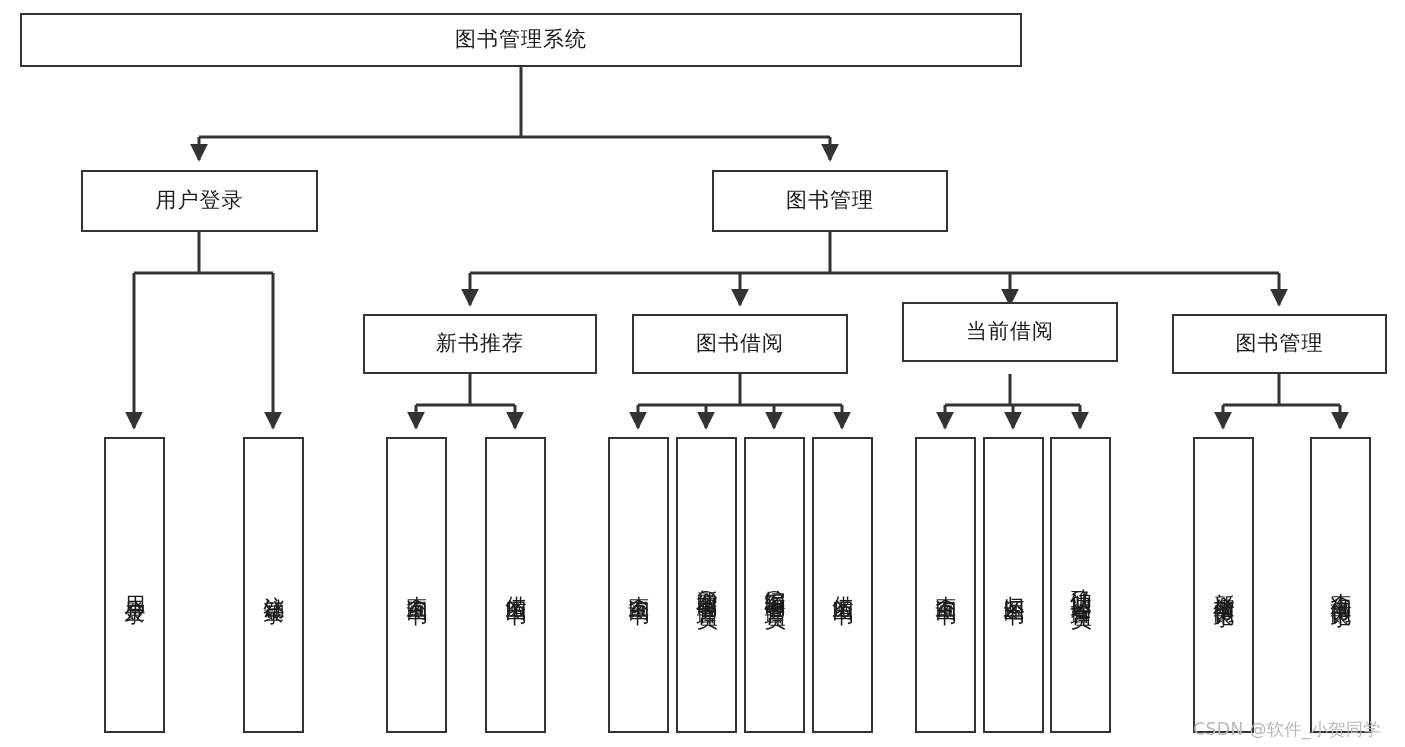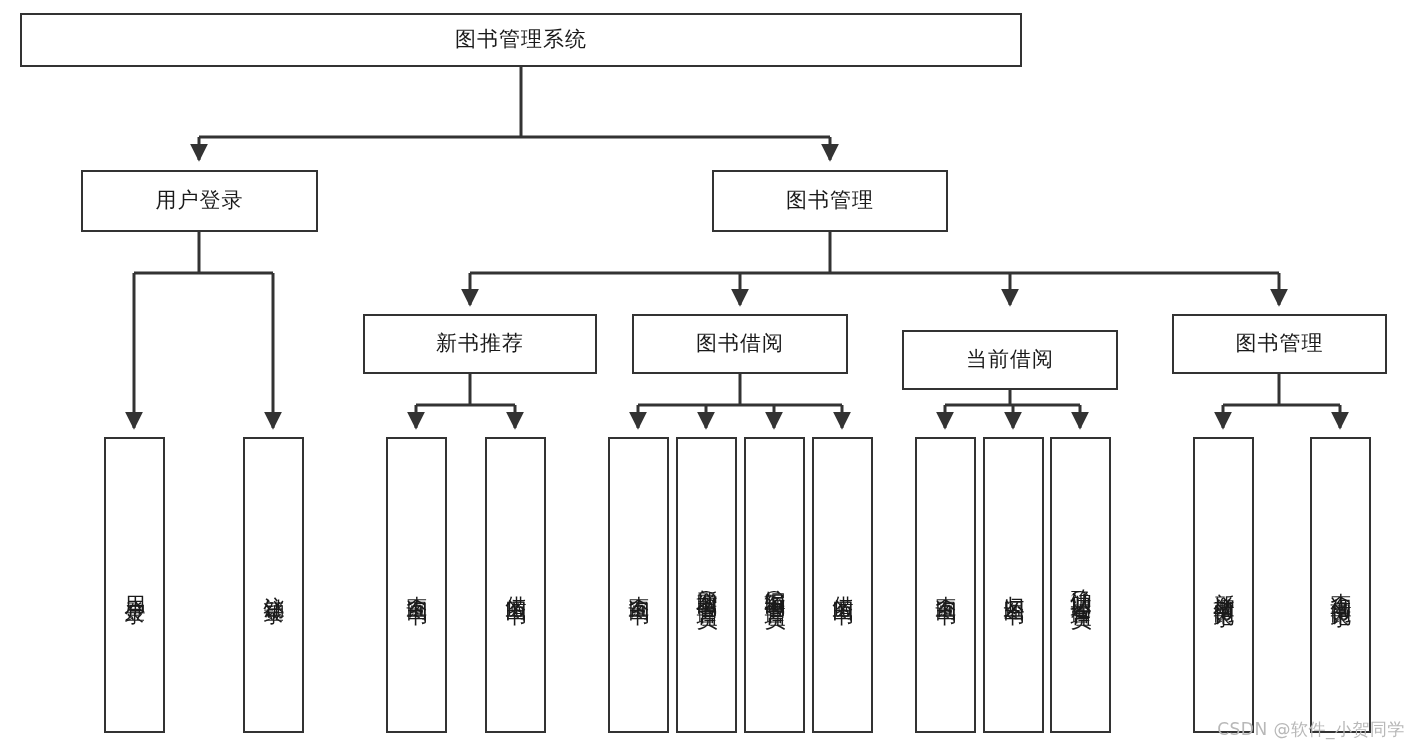--- a/index.html
+++ b/index.html
@@ -44,21 +44,21 @@
   }
   .node.v .vtext {
     writing-mode: vertical-rl;
     text-orientation: upright;
     white-space: nowrap;
     line-height: 1;
     letter-spacing: 3px;
   }
   .watermark {
     position: absolute;
-    right: 0;
+    right: 24px;
     bottom: 6px;
     font-size: 17px;
     color: #b8b8b8;
     font-family: "DejaVu Sans", "Liberation Sans", sans-serif;
     white-space: nowrap;
     letter-spacing: 0.5px;
   }
 </style>
 </head>
 <body>
@@ -125,21 +125,21 @@
   <div class="node h" style="left:712px; top:170px; width:236px; height:62px;">
     <span>图书管理</span>
   </div>
 
   <div class="node h" style="left:363px; top:314px; width:234px; height:60px;">
     <span>新书推荐</span>
   </div>
   <div class="node h" style="left:632px; top:314px; width:216px; height:60px;">
     <span>图书借阅</span>
   </div>
-  <div class="node h" style="left:902px; top:330px; width:216px; height:60px;">
+  <div class="node h" style="left:902px; top:302px; width:216px; height:60px;">
     <span>当前借阅</span>
   </div>
   <div class="node h" style="left:1172px; top:314px; width:215px; height:60px;">
     <span>图书管理</span>
   </div>
 
   <div class="node v" style="left:104px; top:437px; width:61px; height:296px;">
     <span class="vtext">用户登录</span>
   </div>
   <div class="node v" style="left:243px; top:437px; width:61px; height:296px;">

